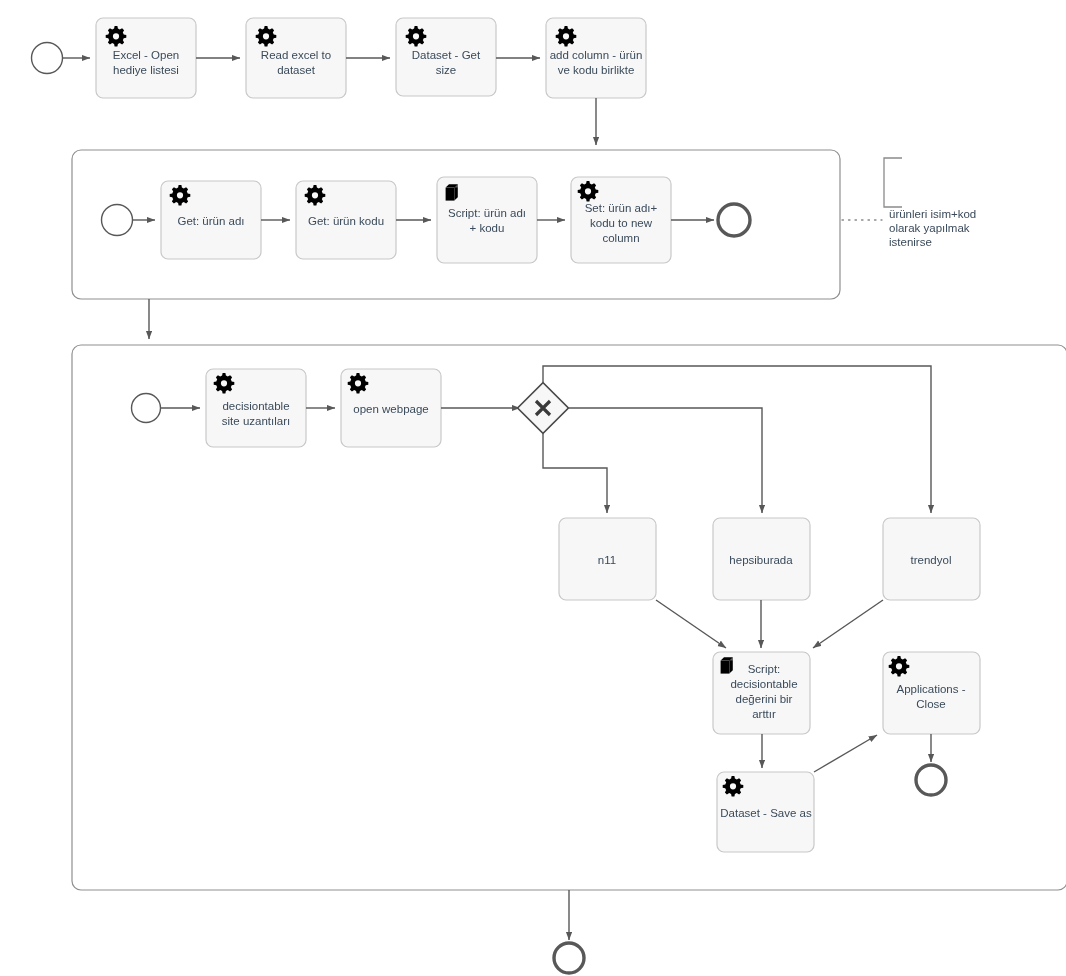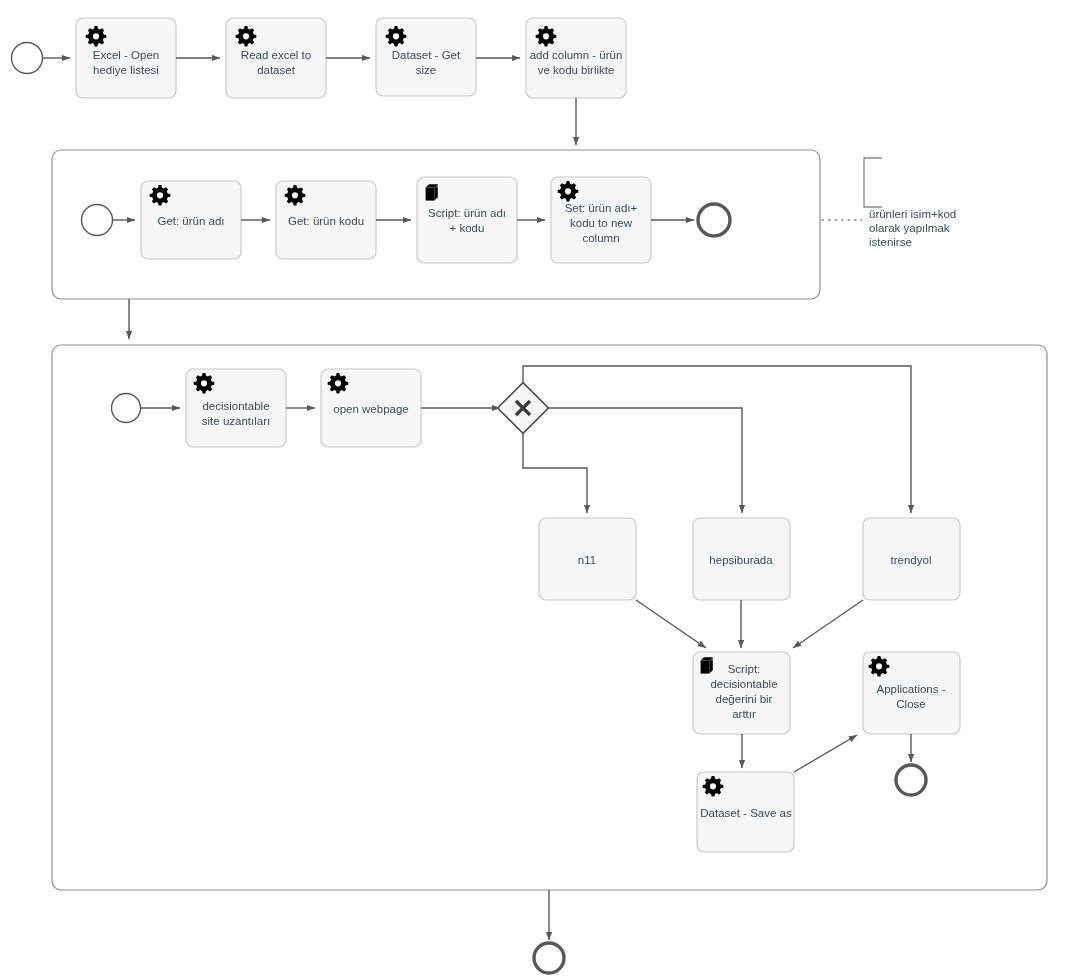--- a/index.html
+++ b/index.html
@@ -10,20 +10,21 @@
   body {
     width: 1066px;
     height: 976px;
     font-family: "Liberation Sans", sans-serif;
     overflow: hidden;
   }
   #diagram-root {
     position: relative;
     width: 942px;
     height: 976px;
+    padding-left: 20px;
   }
   svg#bpmn-canvas {
     display: block;
     width: 1066px;
     height: 976px;
   }
   .task-rect {
     fill: #f7f7f7;
     stroke: #c8c8c8;
     stroke-width: 1.2;

